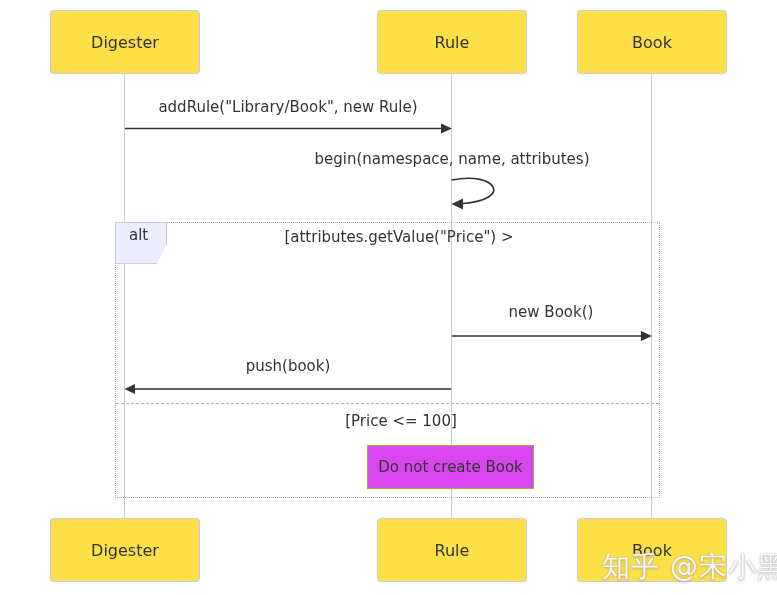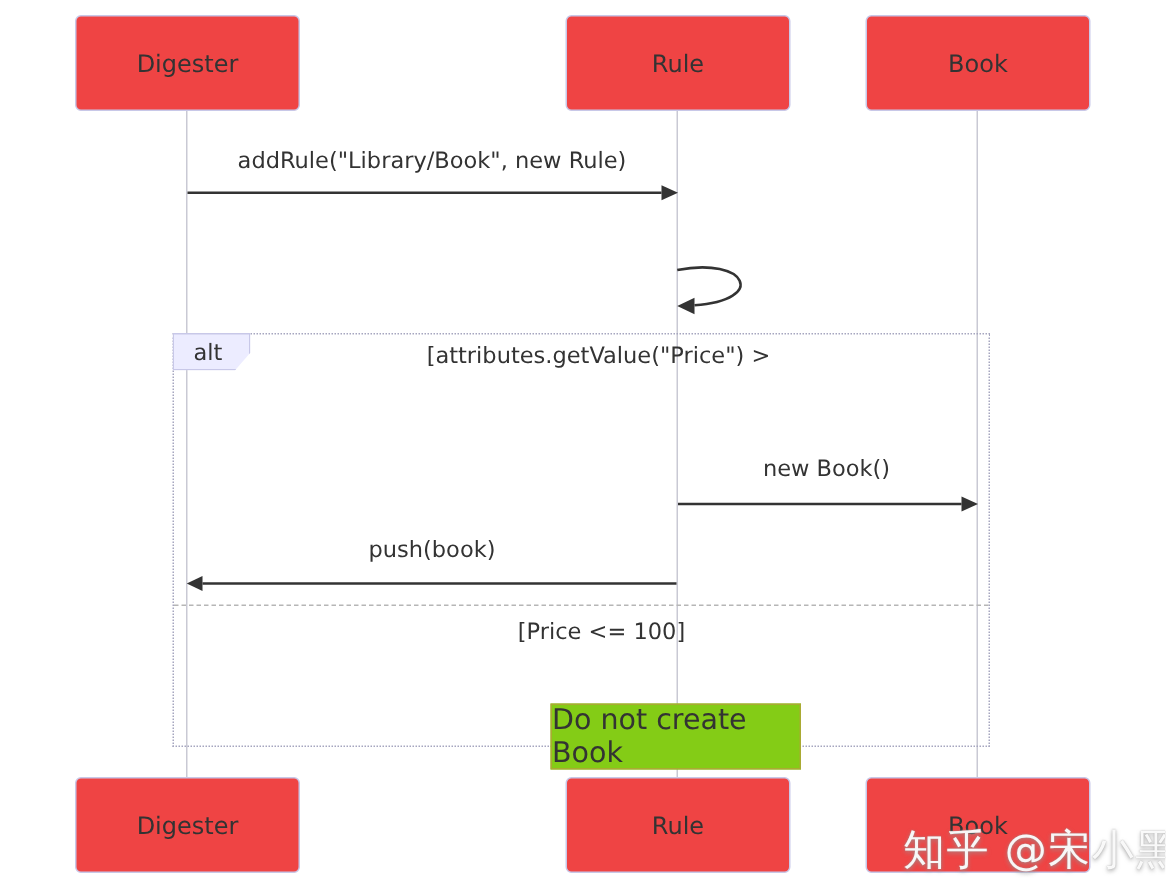--- a/index.html
+++ b/index.html
@@ -16,21 +16,21 @@
     position: absolute;
     width: 1px;
     top: 74px;
     height: 444px;
     background: #c9c9d4;
   }
   .actor-box {
     position: absolute;
     width: 150px;
     height: 64px;
-    background: #ef4444;
+    background: #fde047;
     border: 1px solid #c8c8e8;
     border-radius: 4px;
     box-sizing: border-box;
     display: flex;
     align-items: center;
     justify-content: center;
     font-size: 16px;
     color: #333;
   }
   .msg-label {
@@ -55,50 +55,49 @@
   }
   .alt-divider {
     position: absolute;
     left: 0; right: 0;
     top: 180px;
     border-top: 1px dashed #b6b6b6;
   }
   .alt-tab {
     position: absolute;
     left: 115px; top: 222px;
-    width: 52px; height: 25px;
+    width: 52px; height: 42px;
     background: #ECECFF;
     border: 1px solid #c8c8e8;
     box-sizing: border-box;
     clip-path: polygon(0 0, 100% 0, 100% 52%, 80% 100%, 0 100%);
     font-size: 15px;
     line-height: 24px;
     padding-left: 13px;
     color: #333;
   }
   .cond {
     position: absolute;
     text-align: center;
     font-size: 15px;
     color: #333;
   }
   .cond span { display: block; white-space: nowrap; line-height: 21px; }
   .note-box {
     position: absolute;
     left: 367px; top: 445px;
     width: 167px; height: 44px;
-    background: #84cc16;
+    background: #d946ef;
     border: 1px solid #aaaa33;
     box-sizing: border-box;
     display: flex;
     align-items: center;
     justify-content: center;
-    font-size: 19px;
+    font-size: 15px;
     color: #333;
-    margin-top: 24px;
   }
   .watermark {
     position: absolute;
     left: 602px; top: 548px;
     font-size: 28px;
     letter-spacing: 1px;
     white-space: nowrap;
     color: rgba(255,255,255,0.92);
     text-shadow: 0 0 1px rgba(160,160,160,0.9), 0 1px 3px rgba(150,150,150,0.75);
     z-index: 10;
@@ -122,20 +121,21 @@
     </g>
     <g fill="#333333" stroke="none">
       <polygon points="441,123.5 452,128.5 441,133.5"></polygon>
       <polygon points="463,198.5 451.5,204 463,209.5"></polygon>
       <polygon points="641,331 652,336 641,341"></polygon>
       <polygon points="135,384 124.5,389 135,394"></polygon>
     </g>
   </svg>
 
   <div class="msg-label" style="left:138px; top:98px; width:300px">addRule("Library/Book", new Rule)</div>
+  <div class="msg-label" style="left:312px; top:150px; width:280px">begin(namespace, name, attributes)</div>
   <div class="msg-label" style="left:451px; top:303px; width:200px">new Book()</div>
   <div class="msg-label" style="left:188px; top:357px; width:200px">push(book)</div>
 
   <div class="alt-frame">
     <div class="alt-divider"></div>
   </div>
   <div class="alt-tab">alt</div>
 
   <div class="cond" style="left:279px; top:227px; width:240px">
     <span>[attributes.getValue("Price") &gt;</span>

